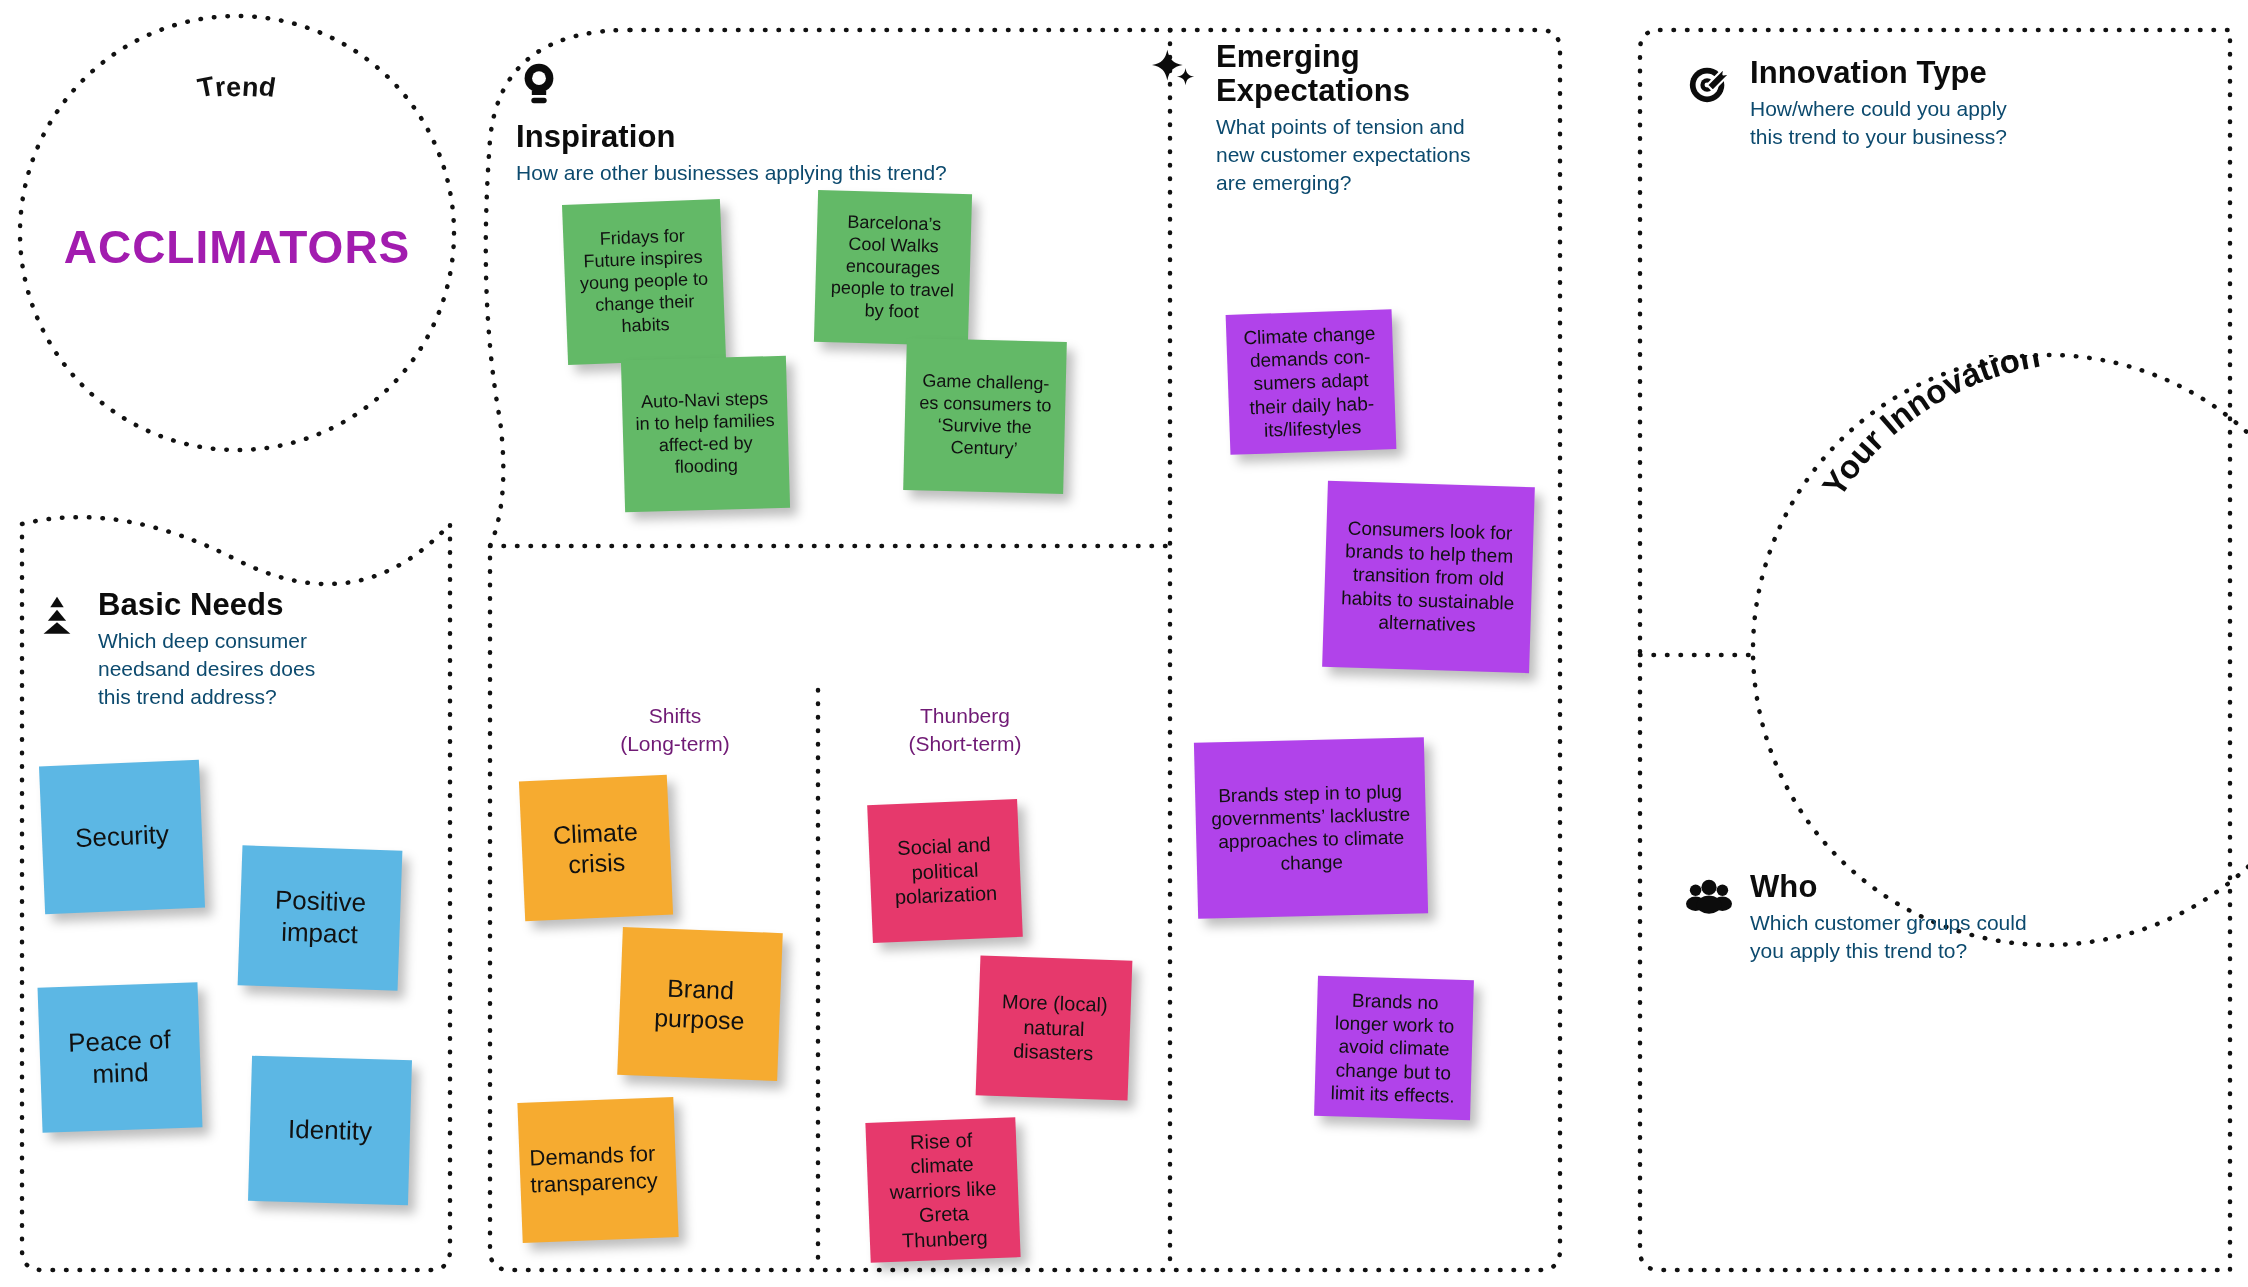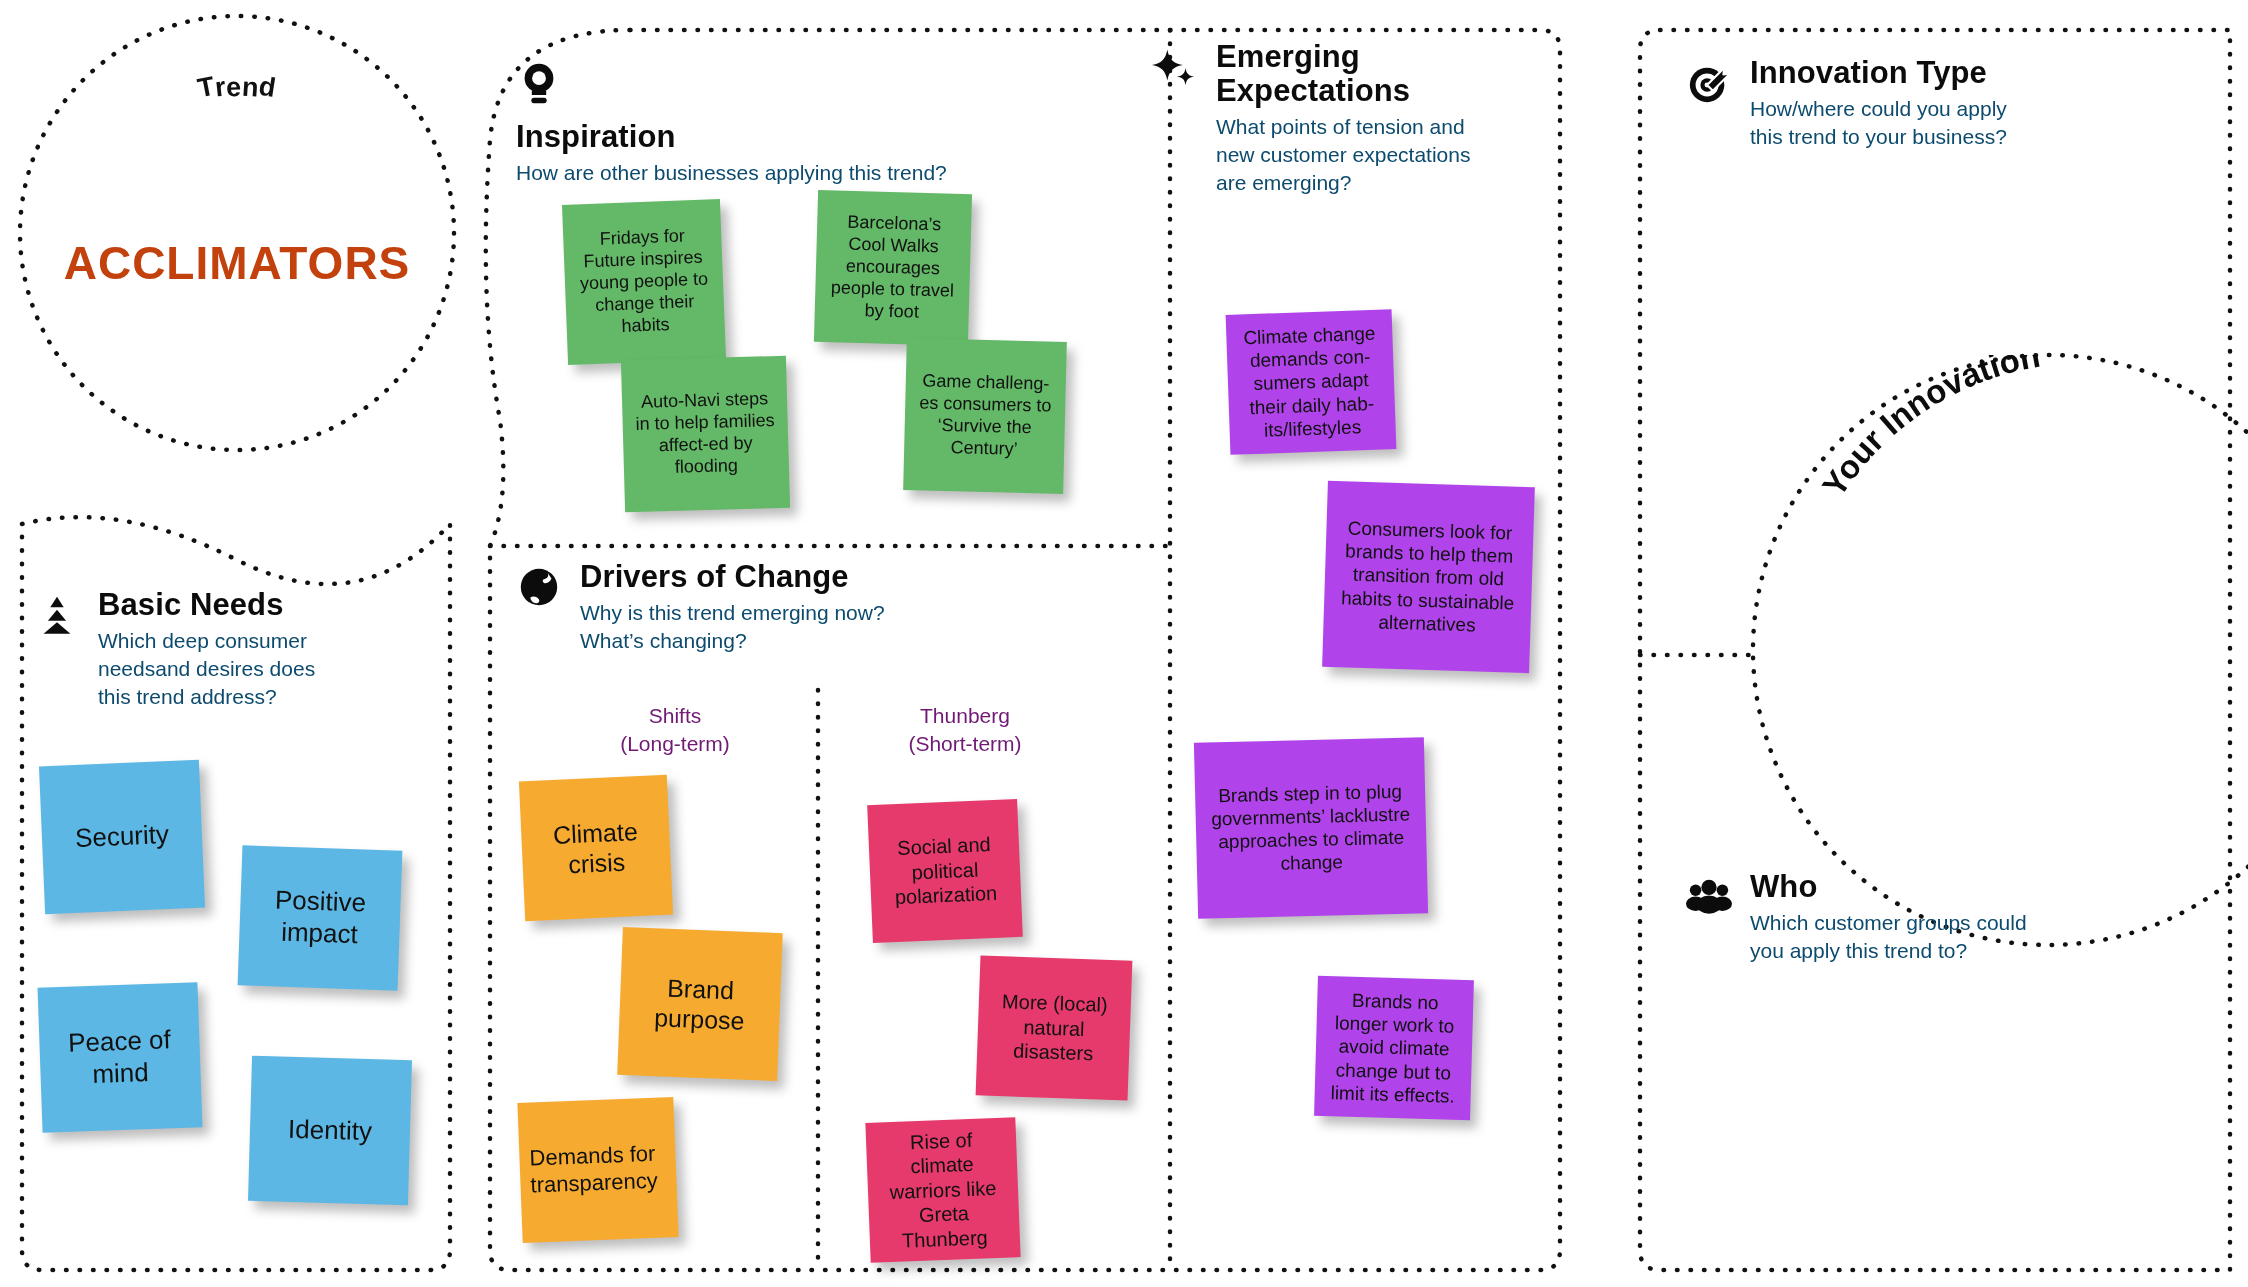--- a/index.html
+++ b/index.html
@@ -39,27 +39,27 @@
     width: 430px;
     text-align: center;
     font-size: 27px;
     font-weight: 700;
     color: #111;
     letter-spacing: .5px;
   }
   .trend-label span { display: inline-block; }
   .trend-name {
     position: absolute;
-    left: 0; top: 218px;
+    left: 0; top: 202px;
     width: 430px;
     text-align: center;
     font-size: 46px;
     font-weight: 800;
     letter-spacing: 1px;
-    color: #c2410c;
+    color: #a21caf;
   }
 
   
   .sec-head { position: absolute; display: flex; gap: 18px; align-items: flex-start; }
   .sec-ico { flex: 0 0 auto; width: 46px; height: 46px; position: relative; top: 4px; }
   .sec-ico svg { display: block; width: 100%; height: 100%; }
   .sec-title { font-size: 31px; font-weight: 800; color: #0c0c0c; line-height: 1.1; letter-spacing: .1px; }
   .sec-sub { font-size: 21px; font-weight: 400; color: #0c4a6e; line-height: 1.33; margin-top: 5px; }
 
   
@@ -195,34 +195,20 @@
   <div class="note blue" style="left:240px; top:848px; width:160px; height:140px; font-size:26px; transform:rotate(2deg);">
     <span>Positive impact</span>
   </div>
   <div class="note blue" style="left:40px; top:985px; width:160px; height:145px; font-size:26px; transform:rotate(-2deg);">
     <span>Peace of mind</span>
   </div>
   <div class="note blue" style="left:250px; top:1058px; width:160px; height:145px; font-size:26px; transform:rotate(1.6deg);">
     <span>Identity</span>
   </div>
 
-  <div class="sec-head" style="left:516px; top:560px; width:560px;">
-    <div class="sec-ico">
-      <svg viewBox="0 0 48 48">
-        <circle cx="24" cy="24" r="19" fill="#0c0c0c"></circle>
-        <path d="M33 9 c2 4 -1 6 -4 7 c-2 1 -1 4 1 4 c3 0 6 -2 7 -5" fill="#fff"></path>
-        <path d="M15 35 c3 -2 7 -1 9 2 c1 2 -1 4 -3 4 c-3 0 -6 -3 -6 -6" fill="#fff"></path>
-      </svg>
-    </div>
-    <div>
-      <div class="sec-title">Drivers of Change</div>
-      <div class="sec-sub">Why is this trend emerging now?</div>
-      <div class="sec-sub" style="margin-top:0;">What’s changing?</div>
-    </div>
-  </div>
 
   <div class="col-label" style="left:540px; top:702px; width:270px;">
     <div>Shifts</div>
     <div>(Long-term)</div>
   </div>
   <div class="col-label" style="left:830px; top:702px; width:270px;">
     <div>Thunberg</div>
     <div>(Short-term)</div>
   </div>
 

